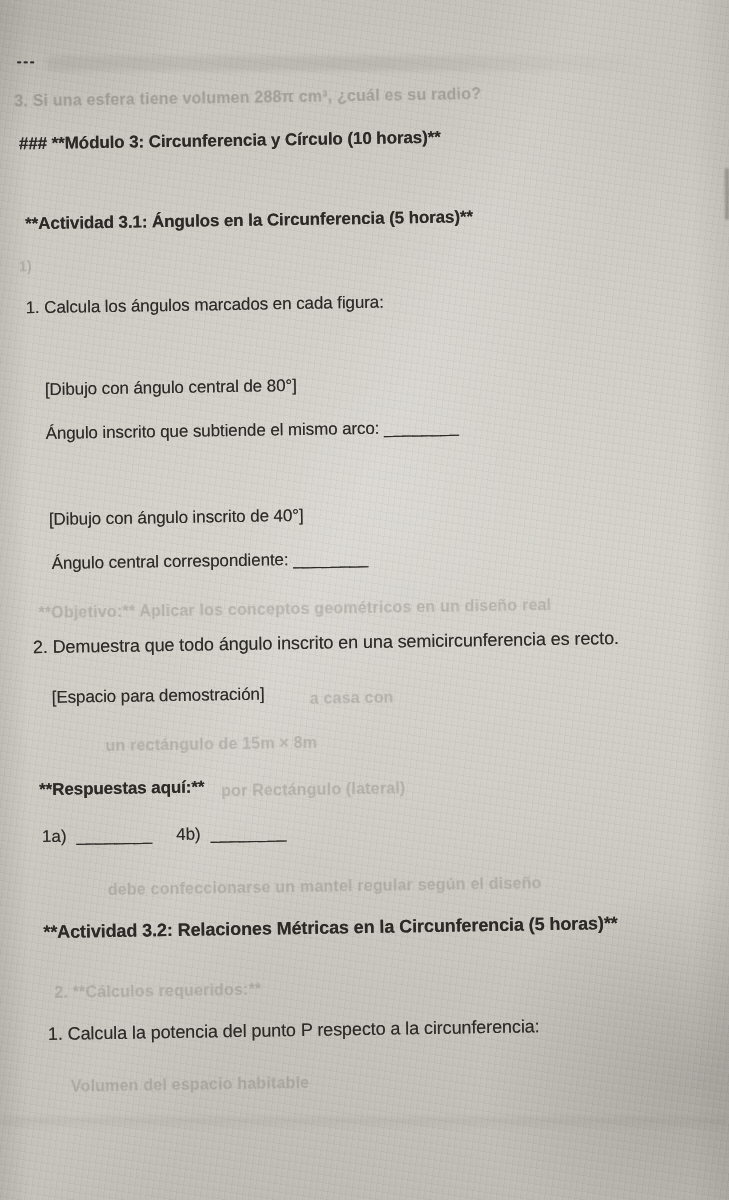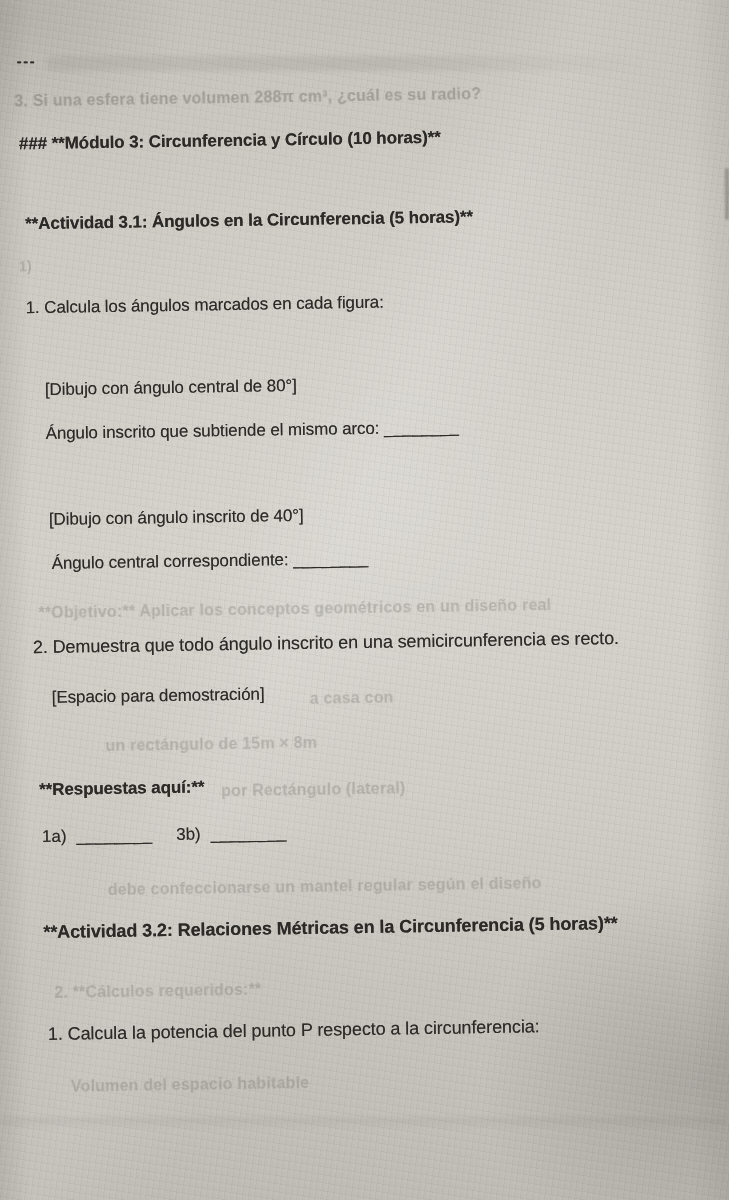--- a/index.html
+++ b/index.html
@@ -103,21 +103,21 @@
   <div class="ghost faint" style="left:95px;top:738px;">un rectángulo de 15m × 8m</div>
 
   <div class="line bold" style="left:28px;top:780px;">**Respuestas aquí:**</div>
 
   <div class="ghost faint" style="left:210px;top:785px;">por Rectángulo (lateral)</div>
 
   <div class="answers-row" style="left:30px;top:827px;">
     <span>1a)</span>
     <span>________</span>
     <span class="gap"></span>
-    <span>3b)</span>
+    <span>4b)</span>
     <span>________</span>
   </div>
 
   <div class="ghost faint" style="left:95px;top:882px;">debe confeccionarse un mantel regular según el diseño</div>
 
   <div class="line bold big" style="left:30px;top:922px;">**Actividad 3.2: Relaciones Métricas en la Circunferencia (5 horas)**</div>
 
   <div class="ghost faint" style="left:40px;top:984px;">2. **Cálculos requeridos:**</div>
 
   <div class="line big" style="left:33px;top:1024px;">1.  Calcula la potencia del punto P respecto a la circunferencia:</div>

